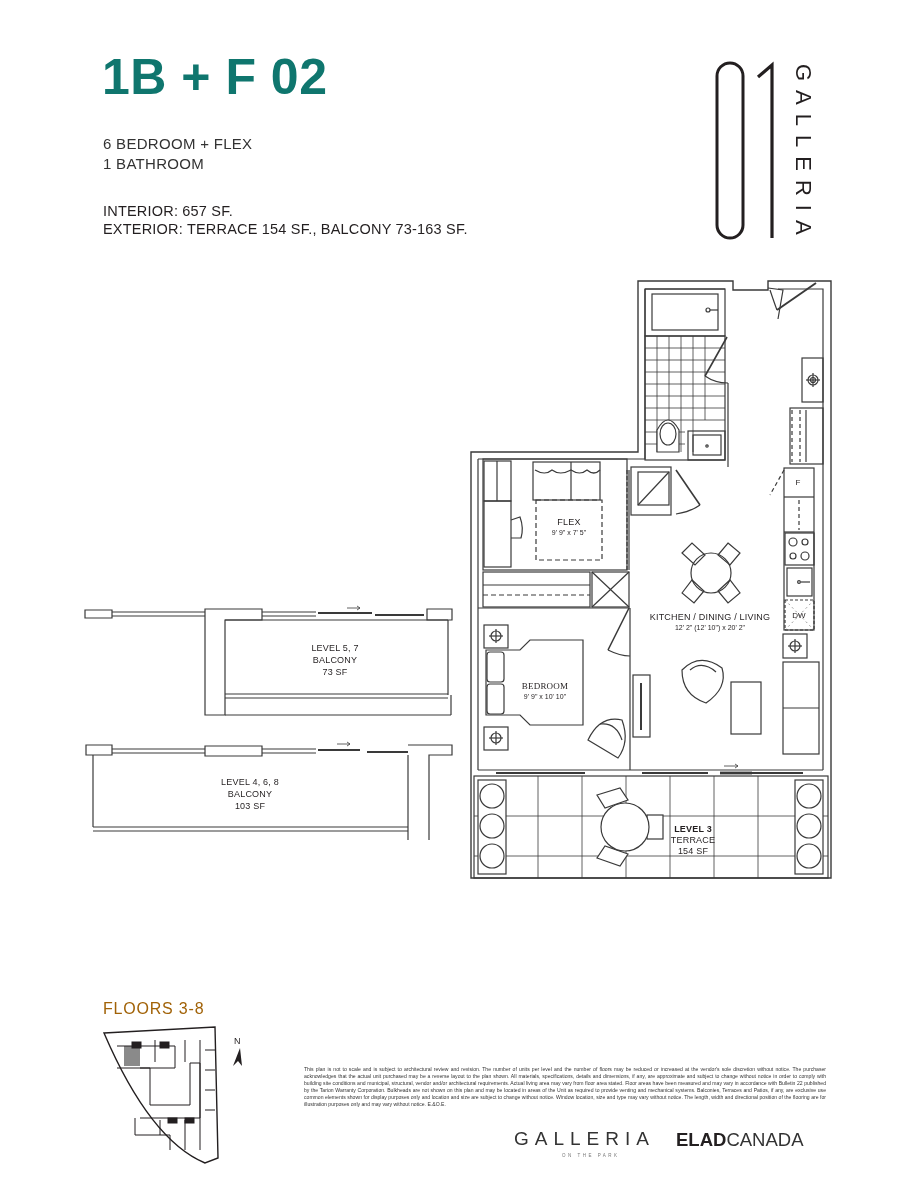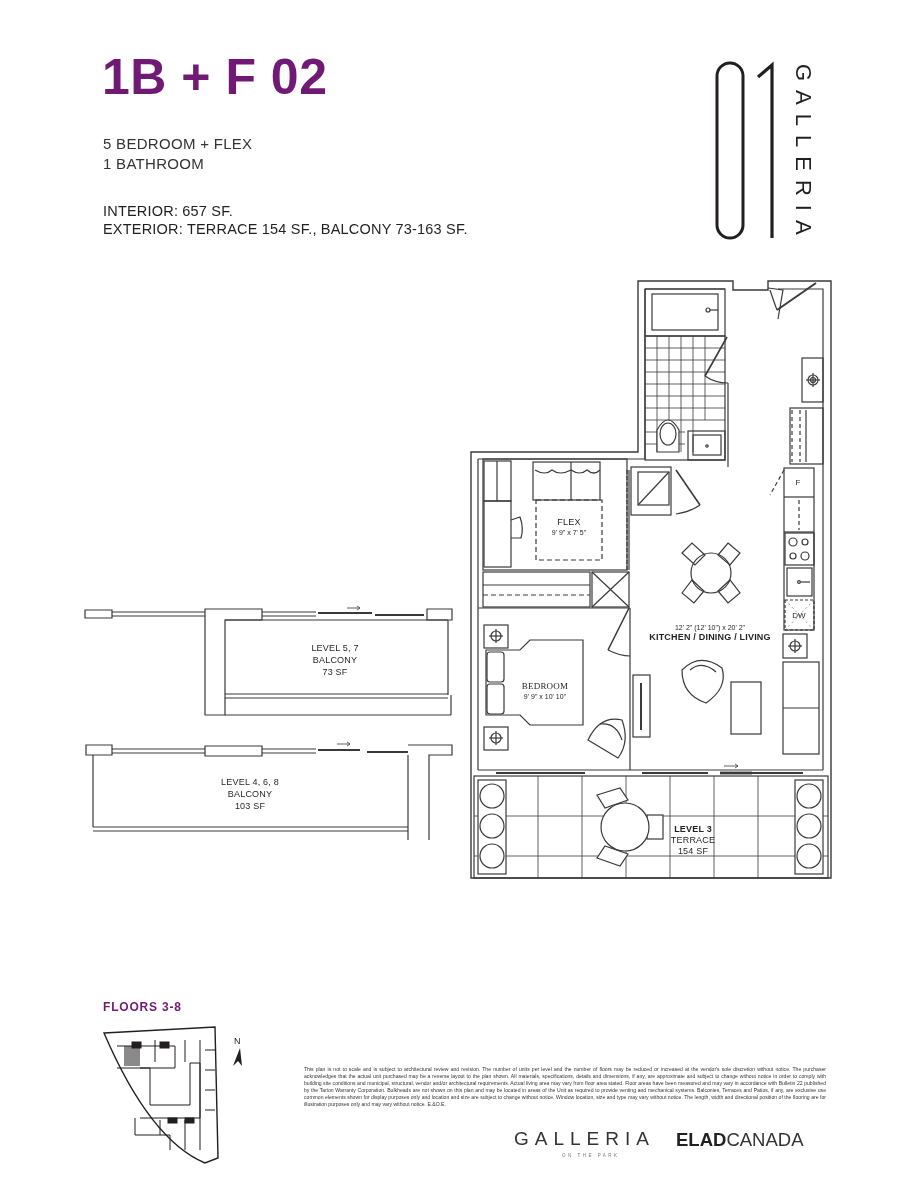--- a/index.html
+++ b/index.html
@@ -1,37 +1,37 @@
 <!DOCTYPE html>
 <html><head>
 <meta charset="utf-8">
 <style>
   html, body { margin: 0; padding: 0; background: #ffffff; }
   body { width: 918px; height: 1188px; position: relative; overflow: hidden; font-family: "Liberation Sans", sans-serif; color: #231f20; }
   .abs { position: absolute; }
-  .title { left: 102px; top: 52px; font-size: 50px; font-weight: 700; letter-spacing: 0.5px; line-height: 1; color: #701a75; }
+  .title { left: 102px; top: 52px; font-size: 50px; font-weight: 700; letter-spacing: 0.5px; line-height: 1; color: #0f766e; }
   .subline { left: 103px; font-size: 15px; font-weight: 400; letter-spacing: 0.3px; color: #333; line-height: 1; }
   .spec { left: 103px; font-size: 14.5px; font-weight: 400; letter-spacing: 0.2px; color: #231f20; line-height: 1; }
   .brand-vert { left: 790px; top: 64px; writing-mode: vertical-rl; font-size: 22px; letter-spacing: 9px; font-weight: 400; color: #231f20; }
   .plan-label { font-size: 9px; text-align: center; color: #231f20; line-height: 1.15; letter-spacing: 0.2px; }
   .plan-dim { font-size: 7px; text-align: center; color: #231f20; }
-  .floors-label { left: 103px; top: 1000px; font-size: 12px; letter-spacing: 0.8px; color: #701a75; font-weight: bold; }
+  .floors-label { left: 103px; top: 1000px; font-size: 16px; letter-spacing: 0.8px; color: #a16207; }
   .disclaimer { left: 304px; top: 1066px; width: 522px; font-size: 5.1px; line-height: 7px; color: #333; text-align: justify; font-family: "Liberation Sans Narrow", "Liberation Sans", sans-serif; }
   .logo-galleria { left: 514px; top: 1128px; font-size: 19px; letter-spacing: 6px; color: #333; font-weight: 400; }
   .logo-park { left: 562px; top: 1153px; font-size: 4.5px; letter-spacing: 2.5px; color: #777; }
   .logo-elad { left: 676px; top: 1129px; font-size: 18.5px; color: #231f20; letter-spacing: 0px; }
   .logo-elad b { font-weight: 700; }
   .logo-elad span.light { font-weight: 400; color: #333; }
   svg { position: absolute; left: 0; top: 0; }
 </style>
 </head>
 <body>
 
 <div class="abs title">1B + F 02</div>
-<div class="abs subline" style="top:136px">5 BEDROOM + FLEX</div>
+<div class="abs subline" style="top:136px">6 BEDROOM + FLEX</div>
 <div class="abs subline" style="top:156px">1 BATHROOM</div>
 <div class="abs spec" style="top:204px">INTERIOR: 657 SF.</div>
 <div class="abs spec" style="top:222px">EXTERIOR: TERRACE 154 SF., BALCONY 73-163 SF.</div>
 
 <div class="abs" style="left:700px;top:55px;width:140px;height:190px;">
   <svg width="140" height="190" viewBox="0 0 140 190" style="position:absolute;left:0;top:0;">
     <rect x="17" y="8" width="26" height="175" rx="13" ry="13" fill="none" stroke="#231f20" stroke-width="3"></rect>
     <path d="M58 22 L72 10 L72 183" fill="none" stroke="#231f20" stroke-width="3.2"></path>
   </svg>
 </div>
@@ -268,21 +268,21 @@
     <rect x="160" y="1042" width="9" height="6" fill="#231f20"></rect>
     <rect x="168" y="1118" width="9" height="5" fill="#231f20"></rect>
     <rect x="185" y="1118" width="9" height="5" fill="#231f20"></rect>
   </g>
   <path d="M233 1066 L240 1048 L242 1066 L238 1061 Z" fill="#231f20"></path>
 </svg>
 
 <div class="abs plan-label" style="left:536px;top:517px;width:66px;">FLEX</div>
 <div class="abs plan-dim" style="left:536px;top:529px;width:66px;">9' 9" x 7' 5"</div>
 
-<div class="abs plan-label" style="left:630px;top:632px;width:160px;font-weight:bold;">KITCHEN / DINING / LIVING</div>
+<div class="abs plan-label" style="left:630px;top:612px;width:160px;">KITCHEN / DINING / LIVING</div>
 <div class="abs plan-dim" style="left:630px;top:624px;width:160px;">12' 2" (12' 10") x 20' 2"</div>
 
 <div class="abs plan-label" style="left:510px;top:681px;width:70px;font-family:Liberation Serif, serif;">BEDROOM</div>
 <div class="abs plan-dim" style="left:510px;top:693px;width:70px;">9' 9" x 10' 10"</div>
 
 <div class="abs plan-label" style="left:665px;top:824px;width:56px;font-weight:bold;">LEVEL 3</div>
 <div class="abs plan-label" style="left:665px;top:835px;width:56px;">TERRACE</div>
 <div class="abs plan-label" style="left:665px;top:846px;width:56px;">154 SF</div>
 
 <div class="abs plan-dim" style="left:788px;top:478px;width:20px;font-size:8px;">F</div>

